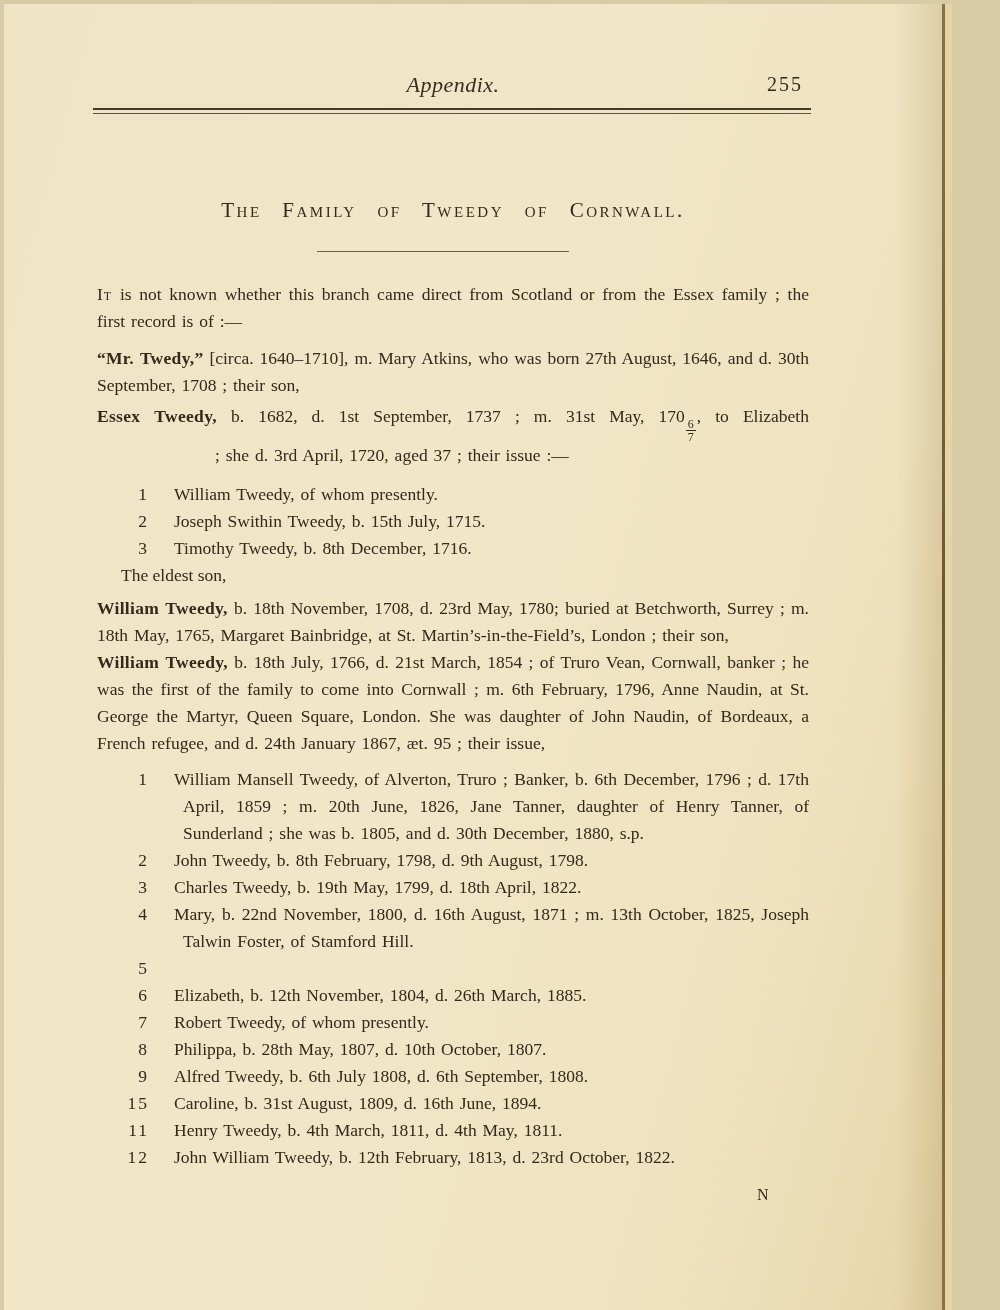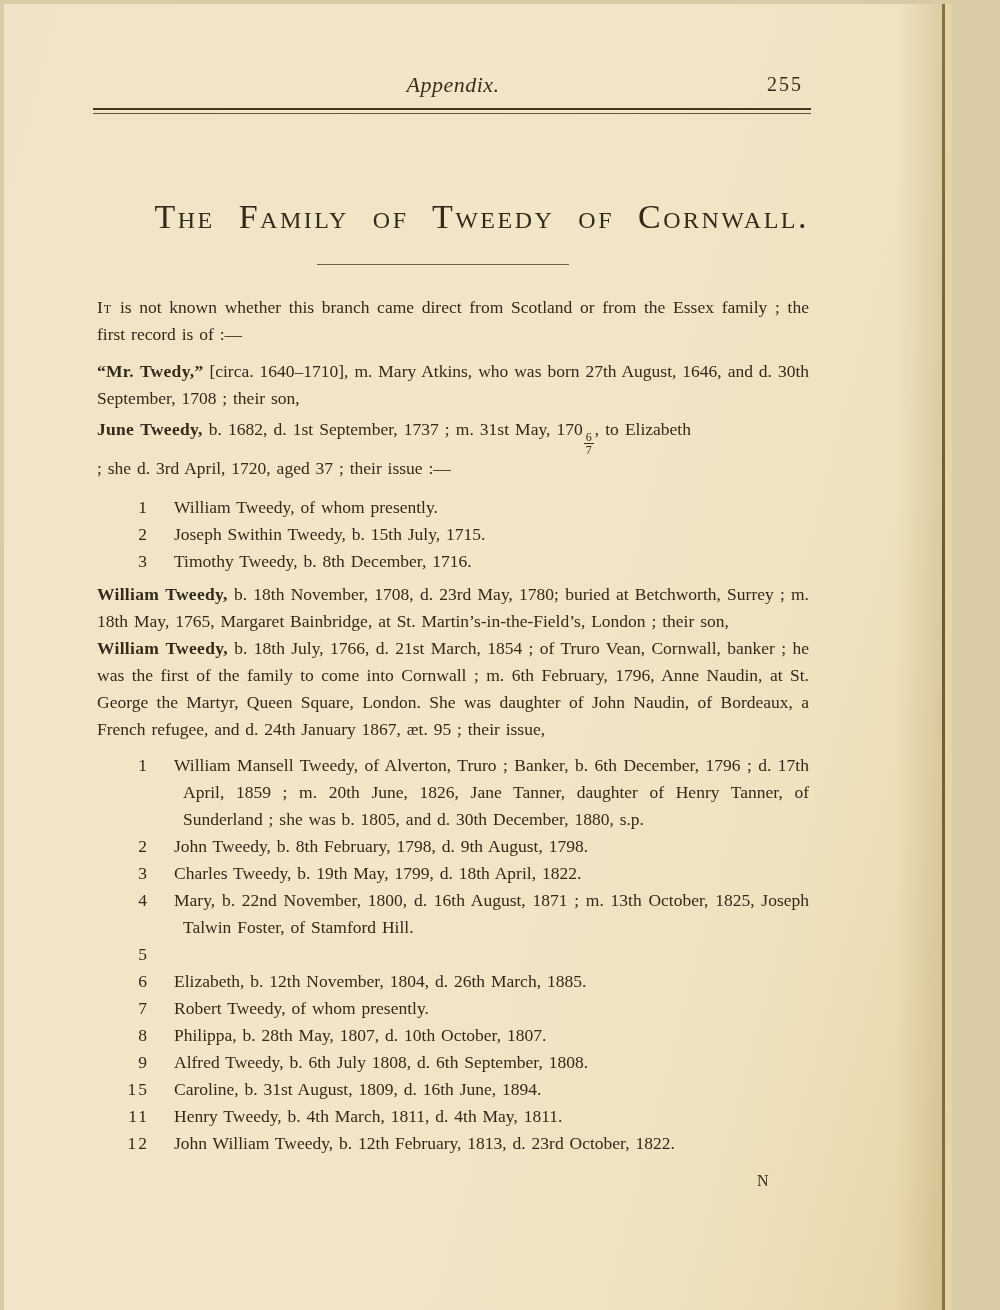--- a/index.html
+++ b/index.html
@@ -22,22 +22,22 @@
   .content{position:absolute;left:93px;top:0;width:712px;}
 
   .header-row{position:relative;margin-top:68px;height:28px;}
   .running-title{position:absolute;left:0;right:0;text-align:center;
     font-style:italic;font-size:22px;letter-spacing:.5px;color:#3a2f1e;}
   .page-number{position:absolute;right:6px;top:1px;font-size:20px;letter-spacing:2px;}
 
   .double-rule{margin:8px 0 0 -4px;width:718px;height:3px;
     border-top:2px solid #433926;border-bottom:1px solid #5f5340;}
 
-  .section-title{margin:84px 0 0 0;text-align:right;font-weight:normal;
-    font-size:34px;font-variant:small-caps;letter-spacing:2.5px;word-spacing:13px;color:#332a1c;}
+  .section-title{margin:84px 0 0 0;text-align:center;font-weight:normal;
+    font-size:21px;font-variant:small-caps;letter-spacing:2.5px;word-spacing:13px;color:#332a1c;}
   .title-divider{margin:28px 0 0 220px;width:252px;height:1px;background:#6e5f3e;}
 
   .para{margin:0;font-size:17.5px;line-height:27px;text-align:justify;word-spacing:1.5px;}
   .para b{letter-spacing:.3px;}
   .p-intro{margin-top:29px;}
   .p-mr{margin-top:10px;}
   .p-james{margin-top:4px;}
   .p-w1{margin-top:6px;}
   .p-w2{margin-top:0;}
 
@@ -75,40 +75,41 @@
     </div>
     <div class="double-rule"></div>
 
     <h1 class="section-title">The Family of Tweedy of Cornwall.</h1>
     <div class="title-divider"></div>
 
     <p class="para p-intro"><span class="sc">It</span><span> is not known whether this branch came direct from Scotland or from the Essex family ; the first record is of :—</span></p>
 
     <p class="para p-mr"><b>“Mr. Twedy,”</b><span> [circa. 1640–1710], m. Mary Atkins, who was born 27th August, 1646, and d. 30th September, 1708 ; their son,</span></p>
 
-    <p class="para p-james"><b>June Tweedy,</b><span> b. 1682, d. 1st September, 1737 ; m. 31st May, 170</span><span class="frac">
+    <p class="para p-james"><b>Essex Tweedy,</b><span> b. 1682, d. 1st September, 1737 ; m. 31st May, 170</span><span class="frac">
           <span class="frac-top">6</span>
           <span class="frac-bottom">7</span>
         </span><span>, to Elizabeth</span><span class="blank-gap"></span><span>; she d. 3rd April, 1720, aged 37 ; their issue :—</span></p>
 
     <div class="issue-list">
       <div class="li-row">
         <span class="li-num">1</span>
         <span class="li-text">William Tweedy, of whom presently.</span>
       </div>
       <div class="li-row">
         <span class="li-num">2</span>
         <span class="li-text">Joseph Swithin Tweedy, b. 15th July, 1715.</span>
       </div>
       <div class="li-row">
         <span class="li-num">3</span>
         <span class="li-text">Timothy Tweedy, b. 8th December, 1716.</span>
       </div>
     </div>
 
+    <p class="eldest">The eldest son,</p>
 
     <p class="para p-w1"><b>William Tweedy,</b><span> b. 18th November, 1708, d. 23rd May, 1780; buried at Betchworth, Surrey ; m. 18th May, 1765, Margaret Bainbridge, at St. Martin’s-in-the-Field’s, London ; their son,</span></p>
 
     <p class="para p-w2"><b>William Tweedy,</b><span> b. 18th July, 1766, d. 21st March, 1854 ; of Truro Vean, Cornwall, banker ; he was the first of the family to come into Cornwall ; m. 6th February, 1796, Anne Naudin, at St. George the Martyr, Queen Square, London.  She was daughter of John Naudin, of Bordeaux, a French refugee, and d. 24th January 1867, æt. 95 ; their issue,</span></p>
 
     <div class="issue-list second">
       <div class="li-row">
         <span class="li-num">1</span>
         <span class="li-text">William Mansell Tweedy, of Alverton, Truro ; Banker, b. 6th December, 1796 ; d. 17th April, 1859 ; m. 20th June, 1826, Jane Tanner, daughter of Henry Tanner, of Sunderland ; she was b. 1805, and d. 30th December, 1880, s.p.</span>
       </div>

